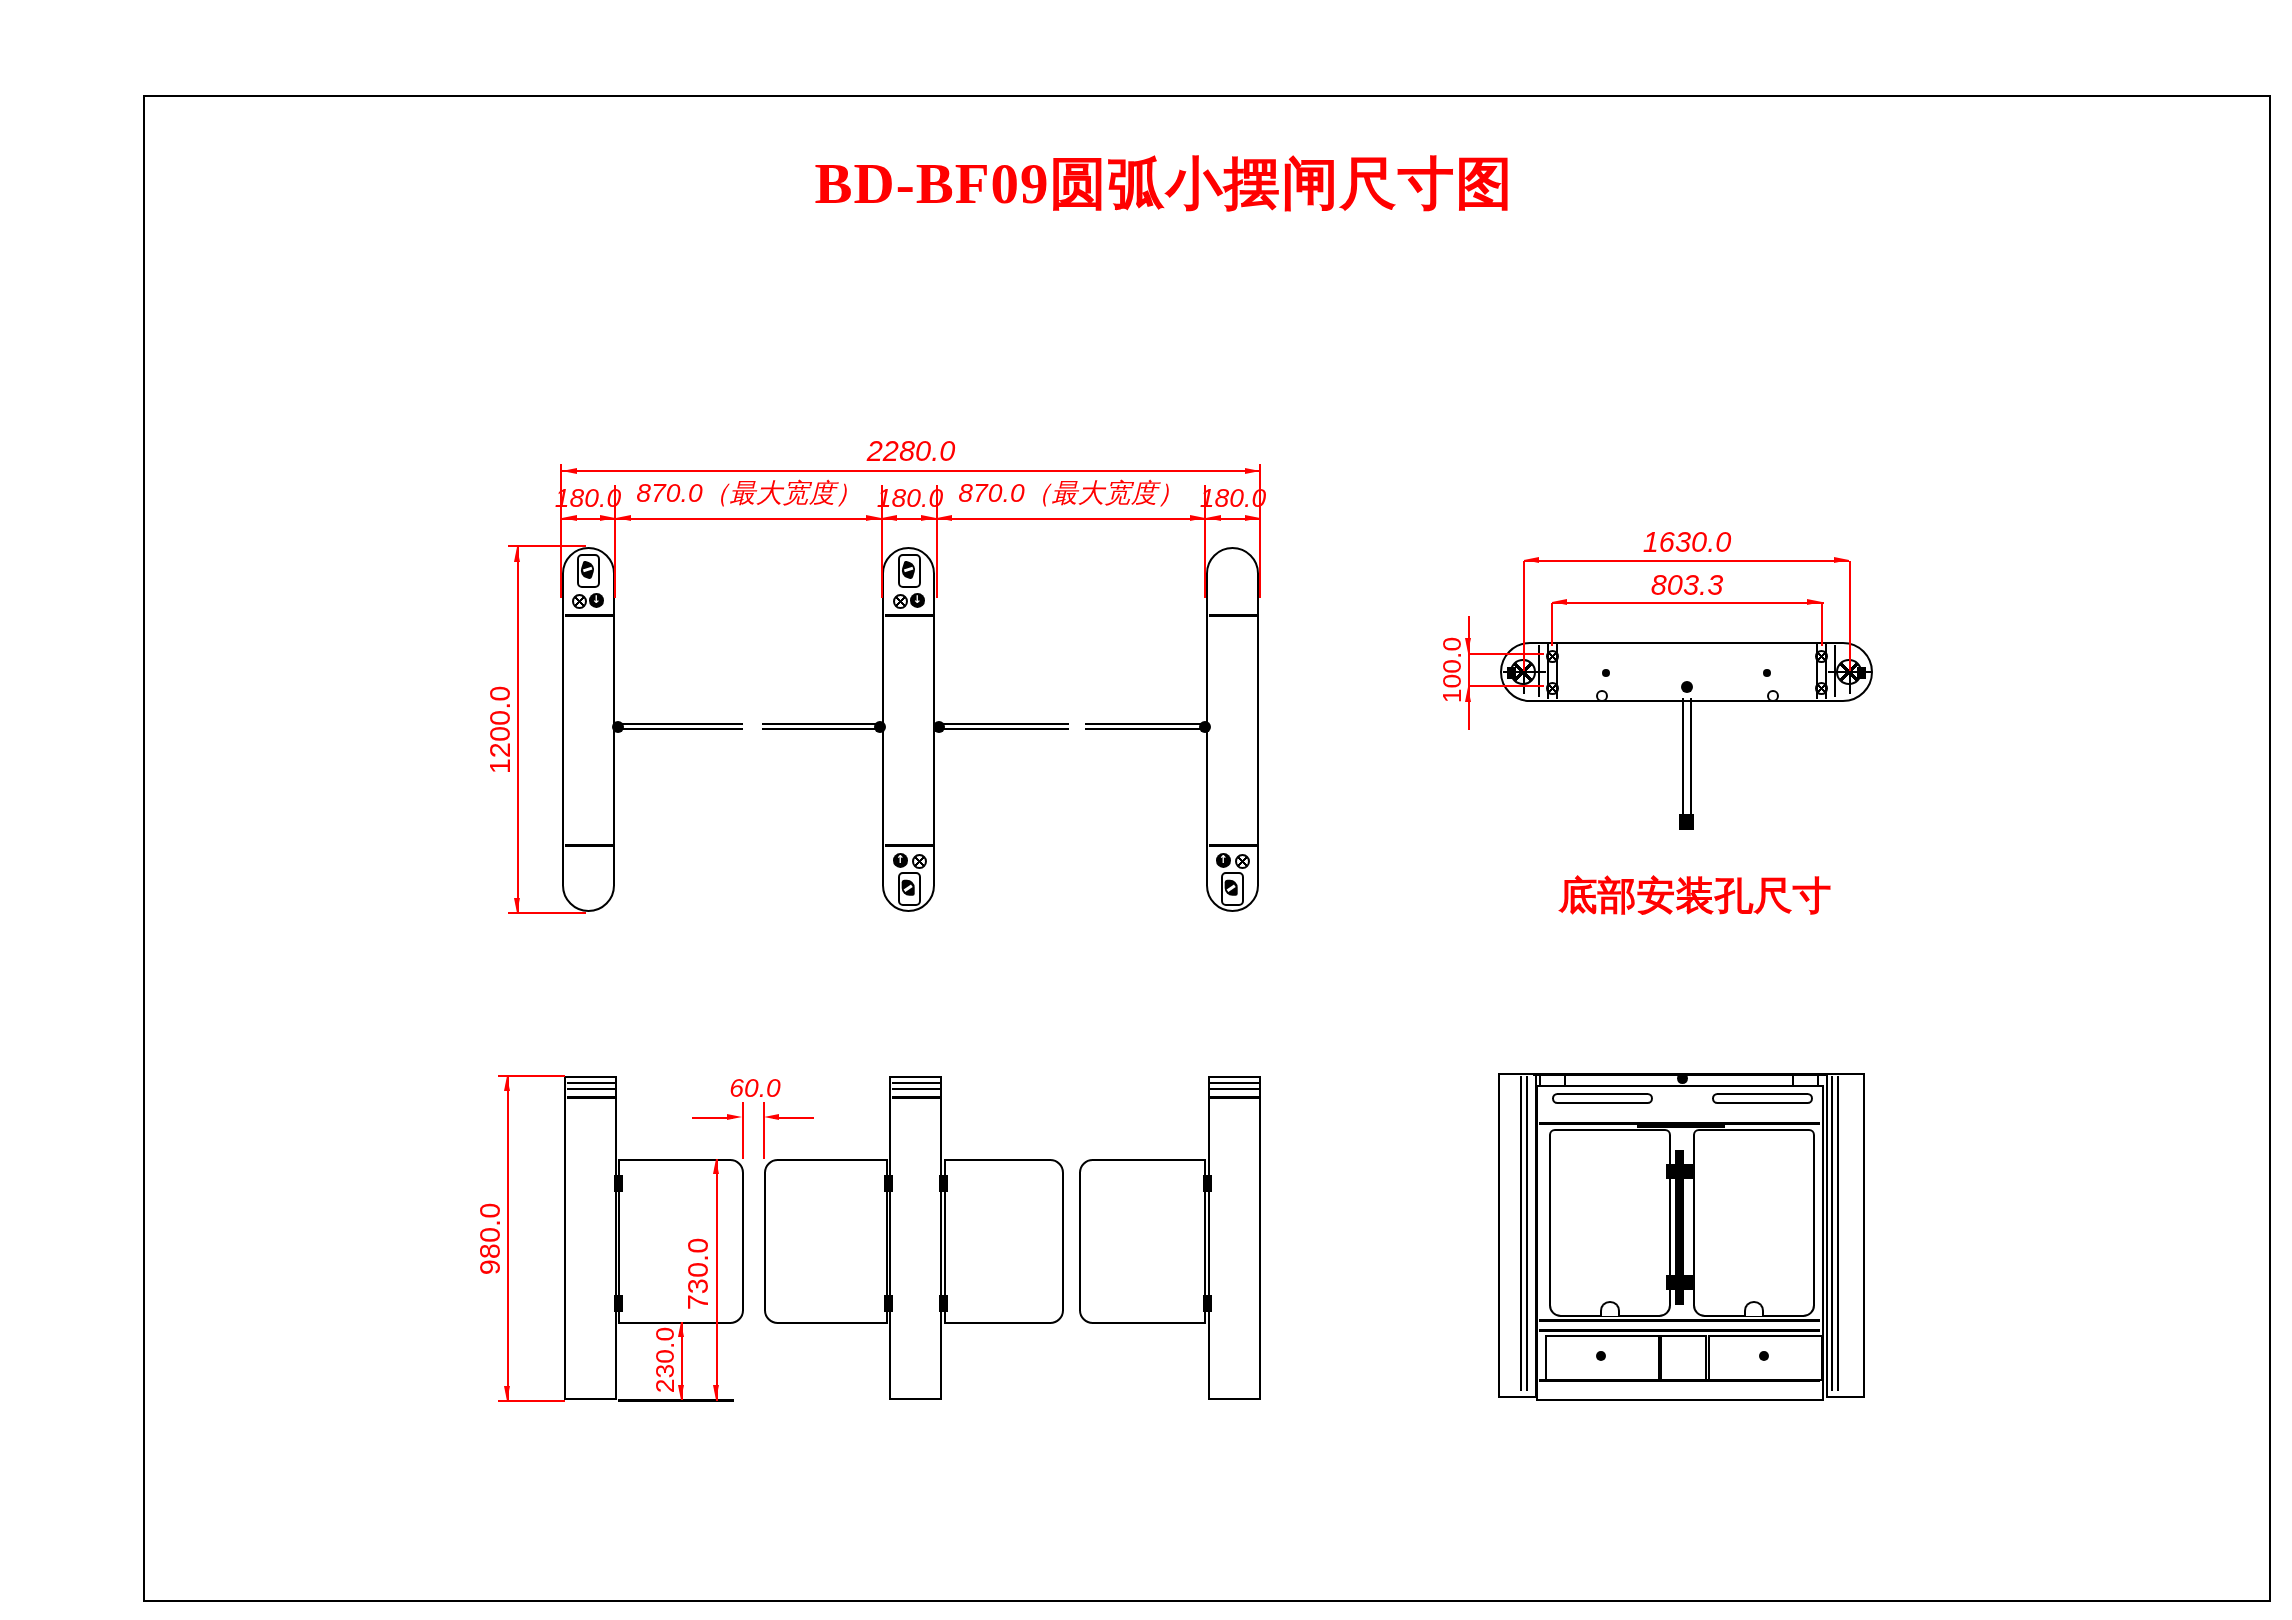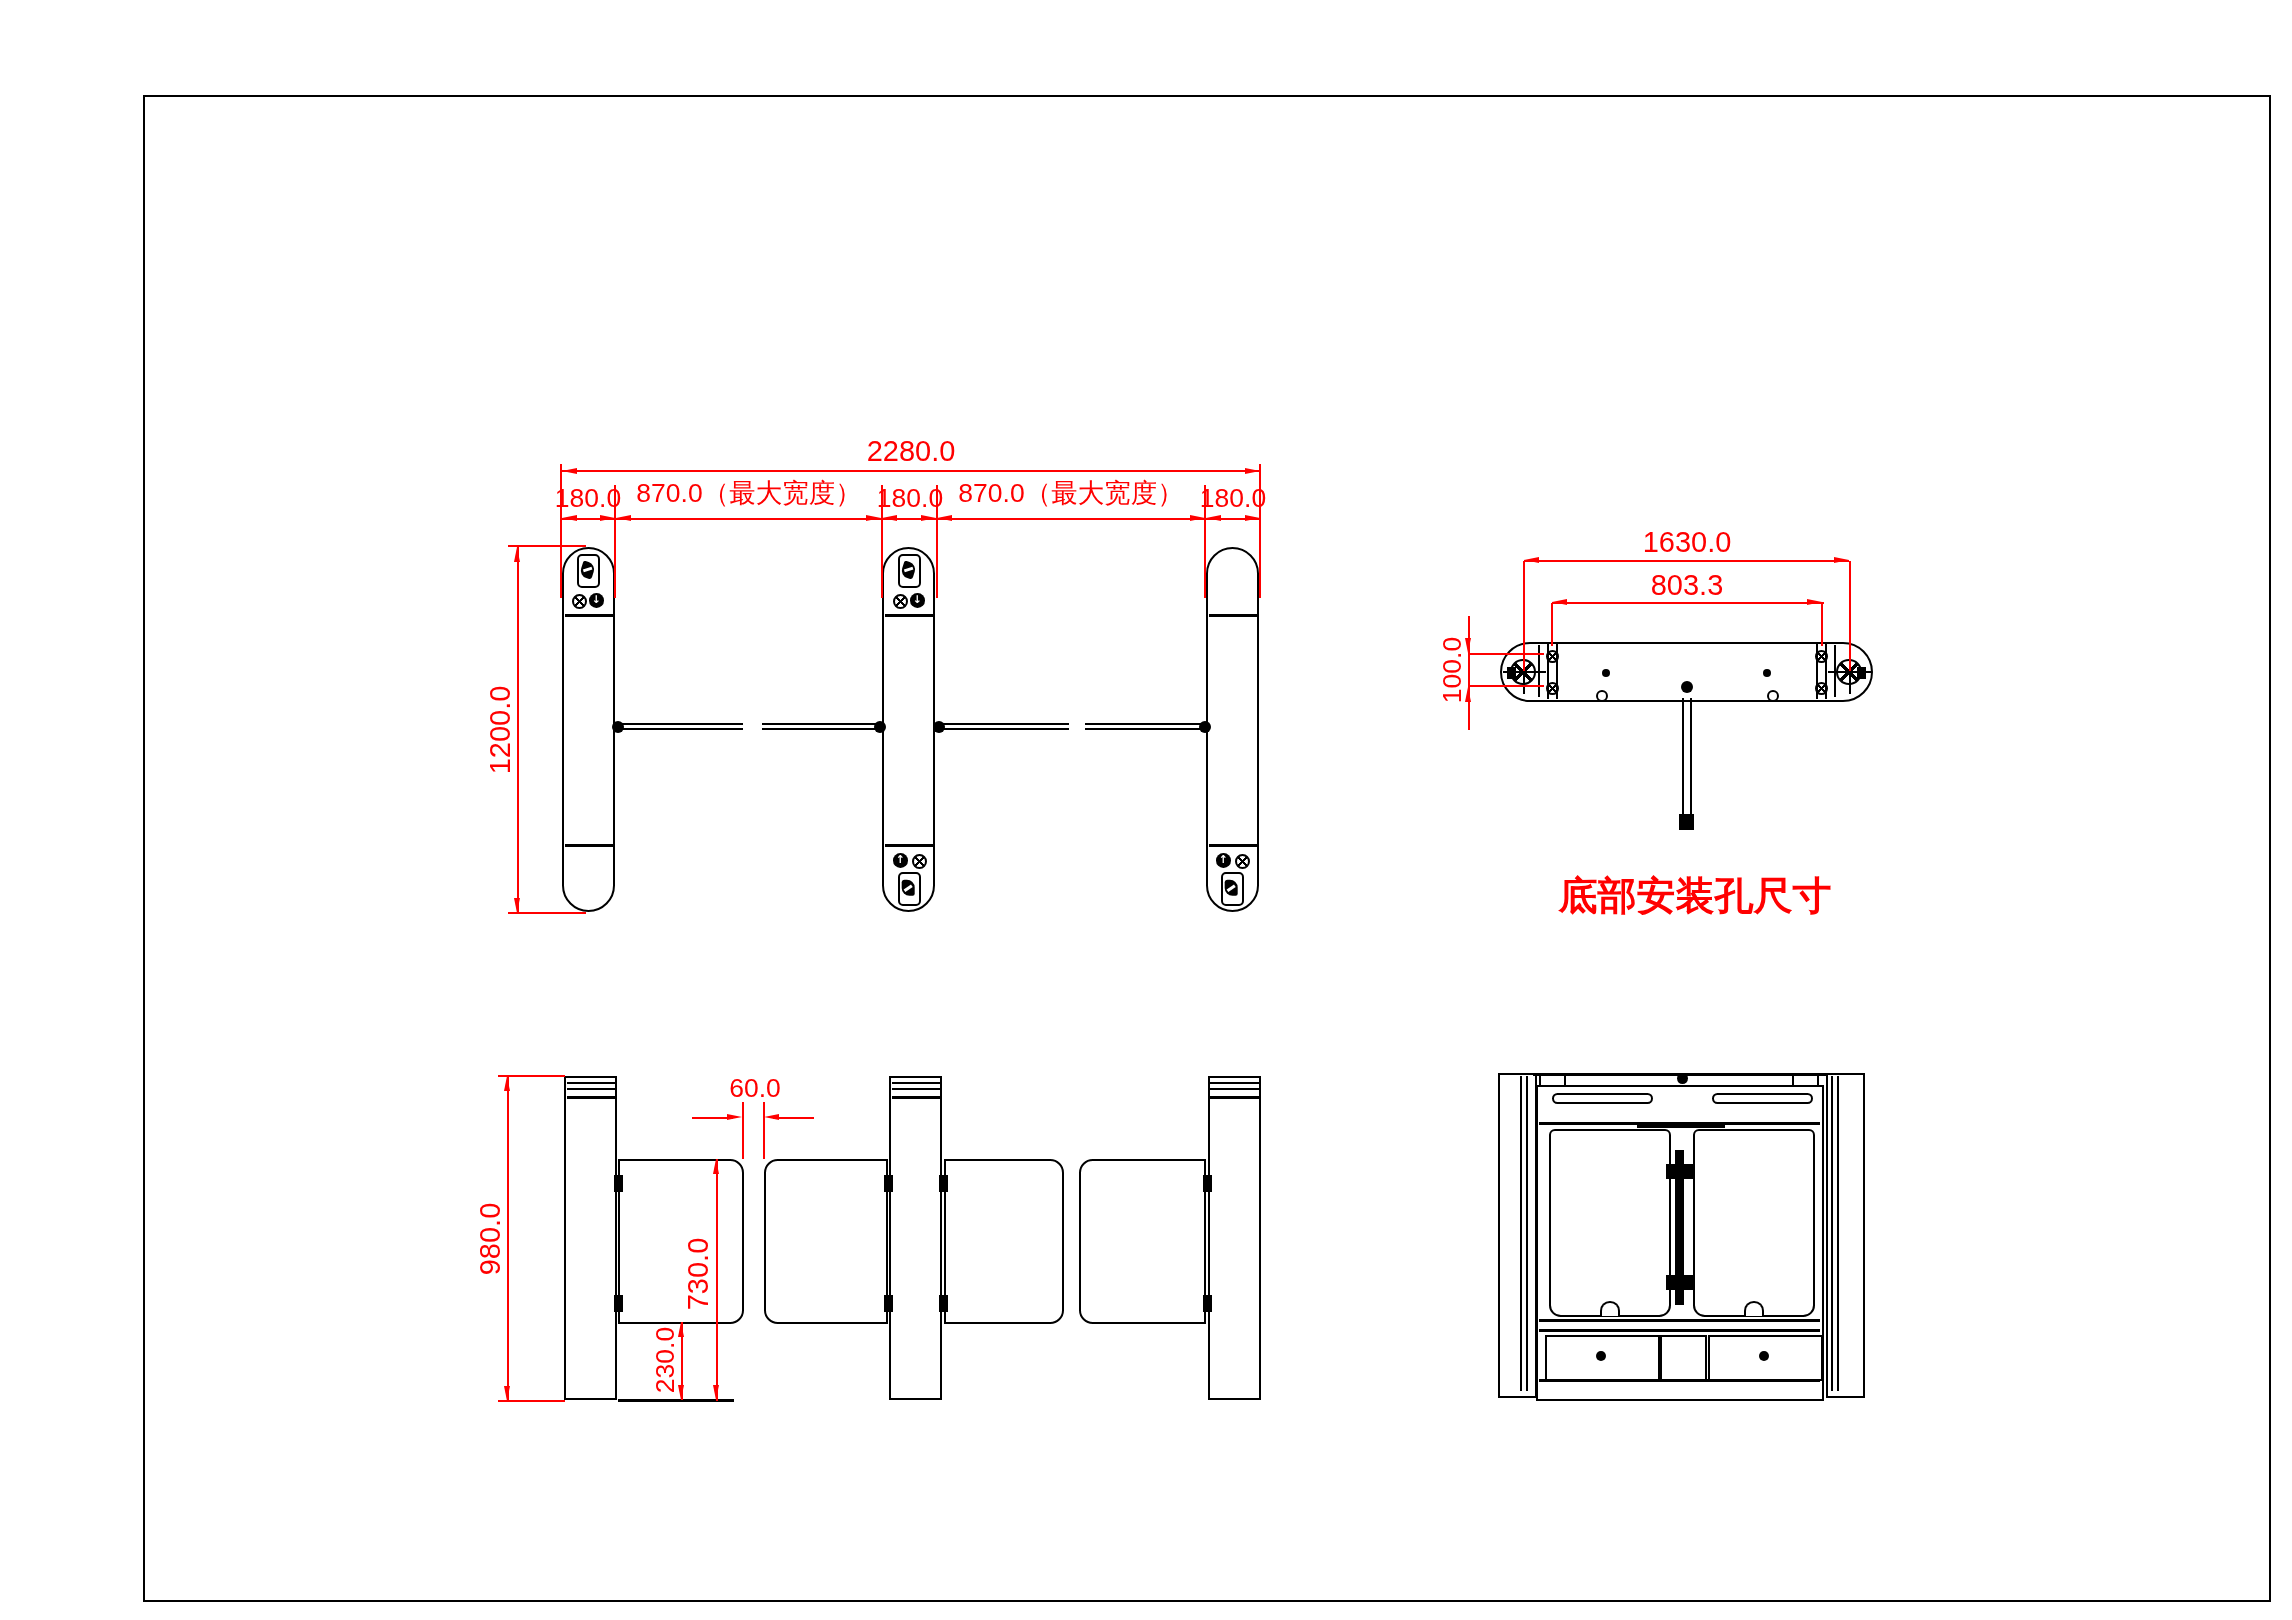--- a/index.html
+++ b/index.html
@@ -5,21 +5,21 @@
   html,body{margin:0;padding:0;background:#fff;}
   .canvas{position:relative;width:2293px;height:1620px;background:#fff;overflow:hidden;
           font-family:"Liberation Sans",sans-serif;}
   .k{position:absolute;background:#000;}
   .r{position:absolute;background:#ff0000;}
   .frame{position:absolute;left:143px;top:95px;width:2124px;height:1503px;border:2.9px solid #000;}
   .title{position:absolute;left:1164px;top:184px;transform:translate(-50%,-50%);
          color:#ff0000;font-family:"Liberation Serif",serif;font-size:57px;font-weight:bold;
          letter-spacing:1px;white-space:nowrap;}
   .dt{position:absolute;color:#ff0000;white-space:nowrap;transform:translate(-50%,-50%);
-      font-size:26.5px;font-family:"Liberation Sans",sans-serif;}
+      font-size:26.5px;font-family:"Liberation Sans",sans-serif;font-style:italic;}
   .dtr{position:absolute;color:#ff0000;white-space:nowrap;transform:translate(-50%,-50%) rotate(-90deg);
       font-size:26.5px;font-family:"Liberation Sans",sans-serif;}
   .big{font-size:29px;}
   .caption{position:absolute;left:1695px;top:896px;transform:translate(-50%,-50%);
          color:#ff0000;font-size:39px;font-weight:bold;font-family:"Liberation Serif",serif;white-space:nowrap;}
   
   .cap{position:absolute;width:49px;height:361px;border:2.9px solid #000;border-radius:27.4px;background:#fff;}
   .reader{position:absolute;width:18.6px;height:30px;border:2.9px solid #000;border-radius:4.9px;background:#fff;}
   .rg{position:absolute;left:2px;top:5.9px;width:12.7px;height:15.7px;background:#000;
       border-radius:2px 7.8px 2.9px 7.8px;transform:rotate(18deg);}
@@ -54,20 +54,21 @@
   
   .box{position:absolute;border:2.9px solid #000;background:#fff;}
   .slot{position:absolute;height:6.9px;border:2px solid #000;border-radius:5.9px;background:#fff;}
   .hd{position:absolute;width:15.7px;height:12.7px;border:2.9px solid #000;border-bottom:none;border-radius:9.8px 9.8px 0 0;background:#fff;}
 </style>
 </head>
 <body>
 
 <div class="canvas">
   <div class="frame"></div>
+  <div class="title">BD-BF09圆弧小摆闸尺寸图</div>
 
   <div>
 
     <div class="cap" style="left:562px;top:547px;"></div>
     <div class="cap" style="left:882px;top:547px;"></div>
     <div class="cap" style="left:1206px;top:547px;"></div>
 
     <div class="k" style="left:565px;top:614px;width:49px;height:2.5px;"></div>
     <div class="k" style="left:885px;top:614px;width:49px;height:2.5px;"></div>
     <div class="k" style="left:1209px;top:614px;width:49px;height:2.5px;"></div>

